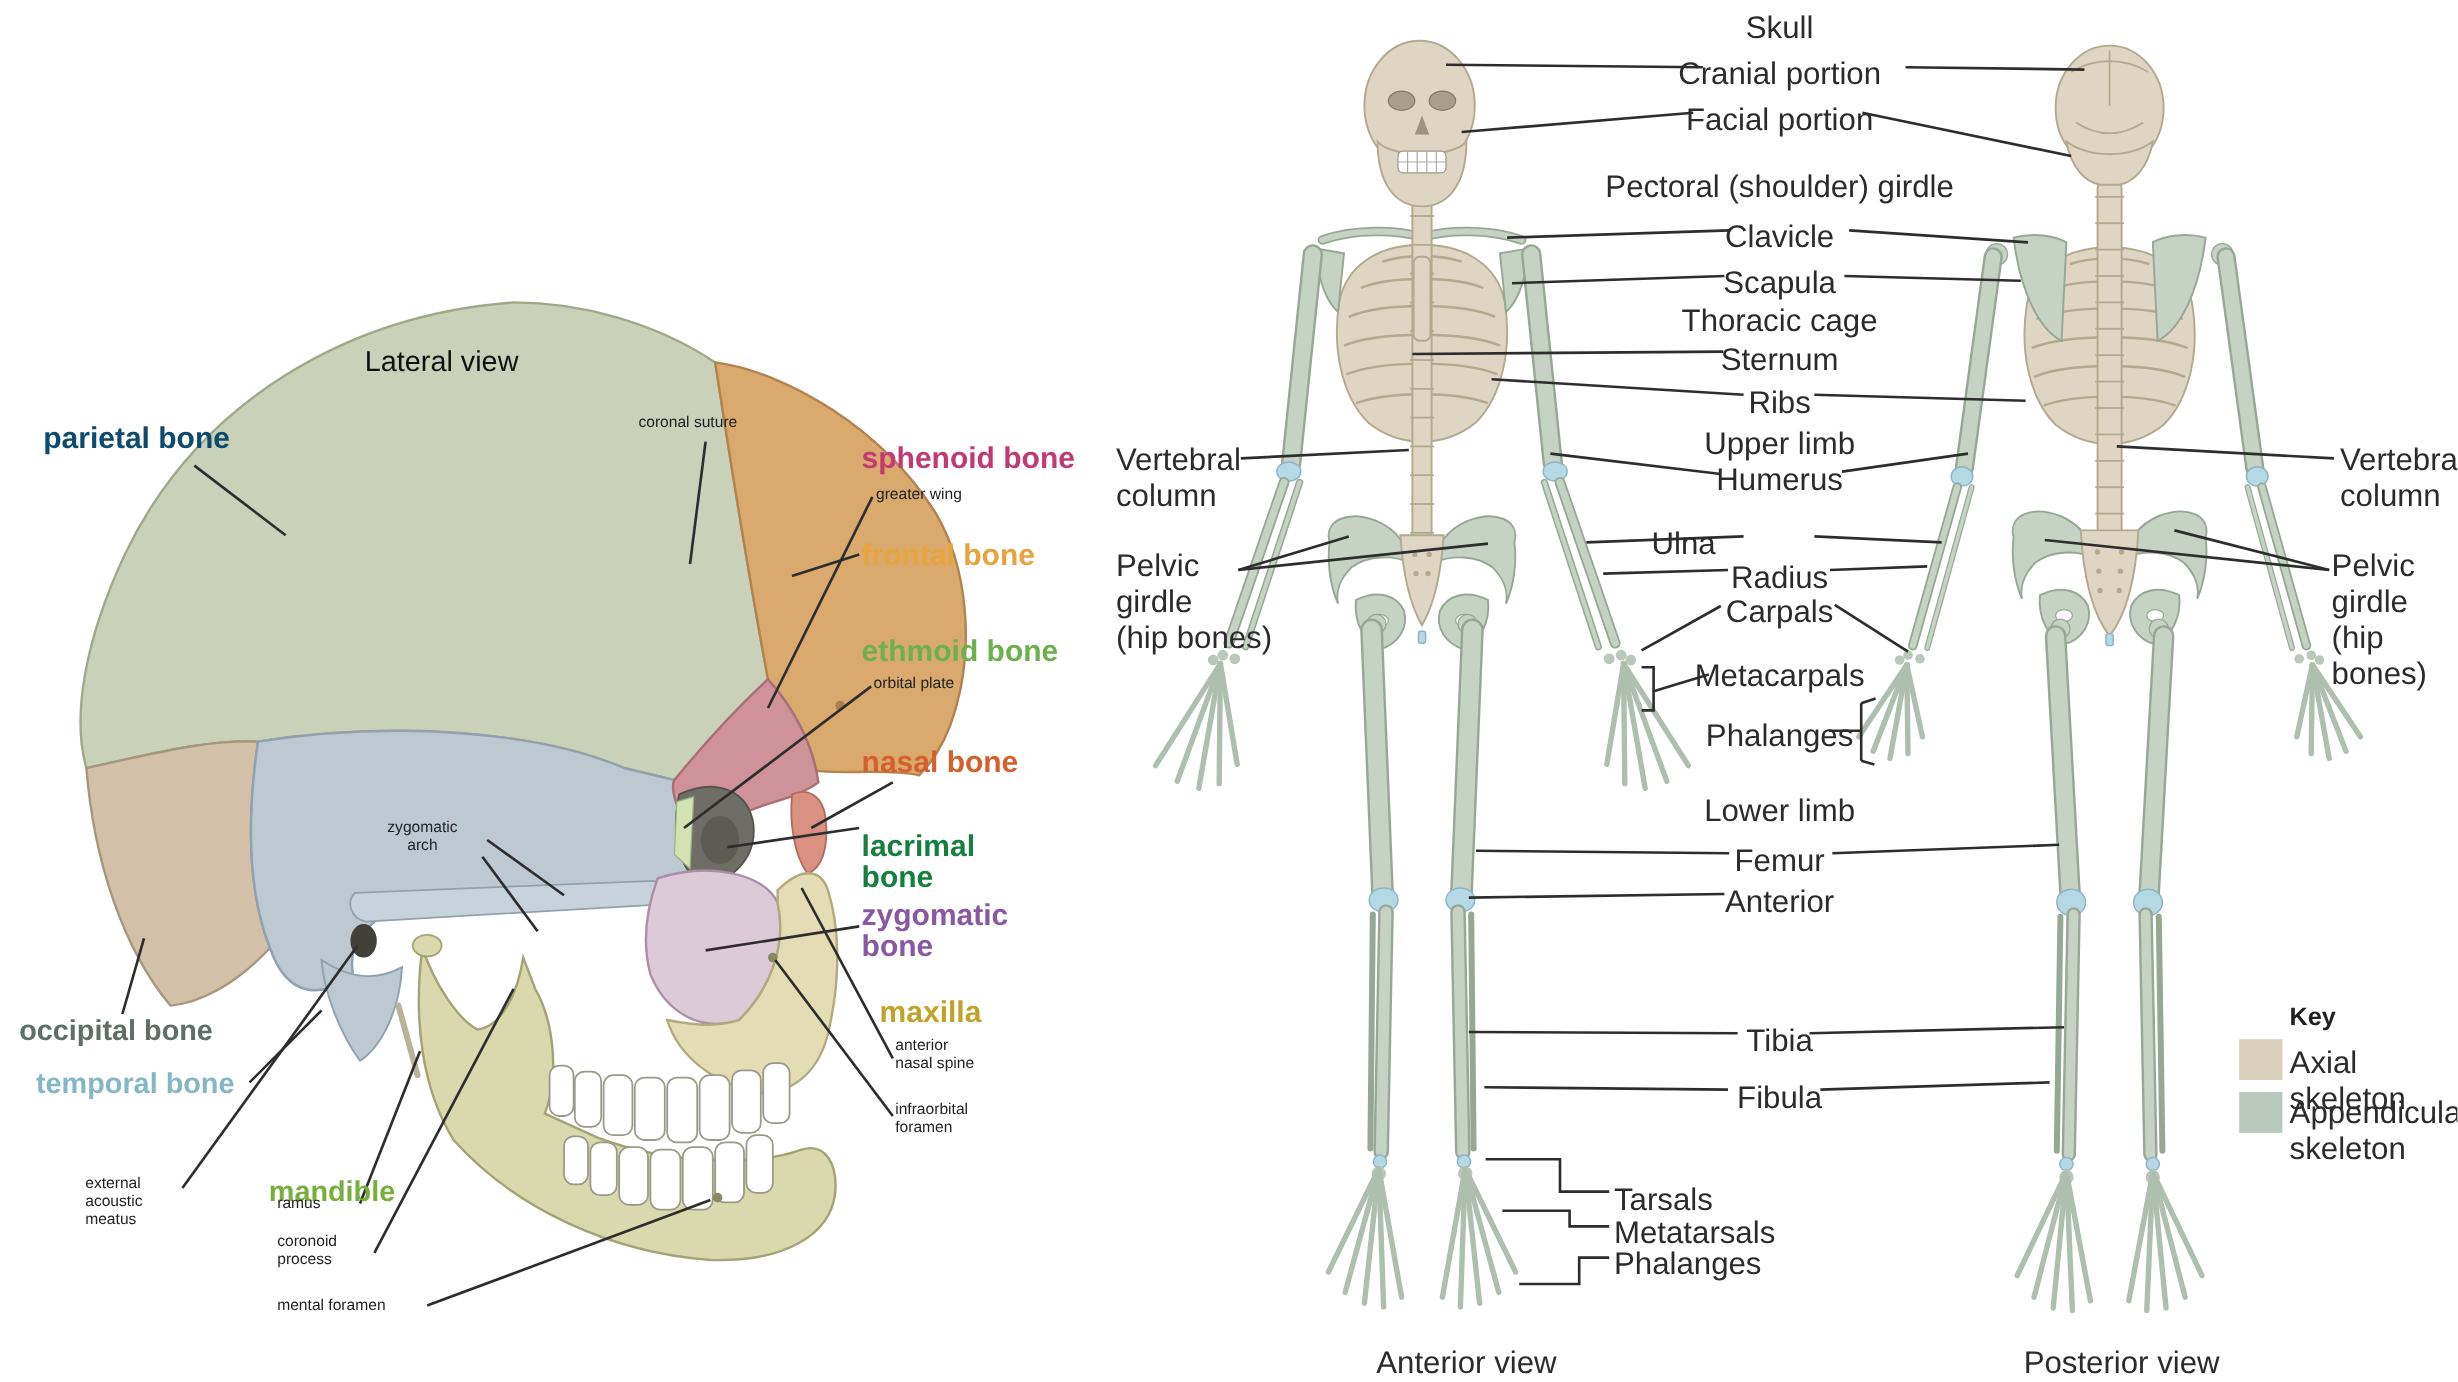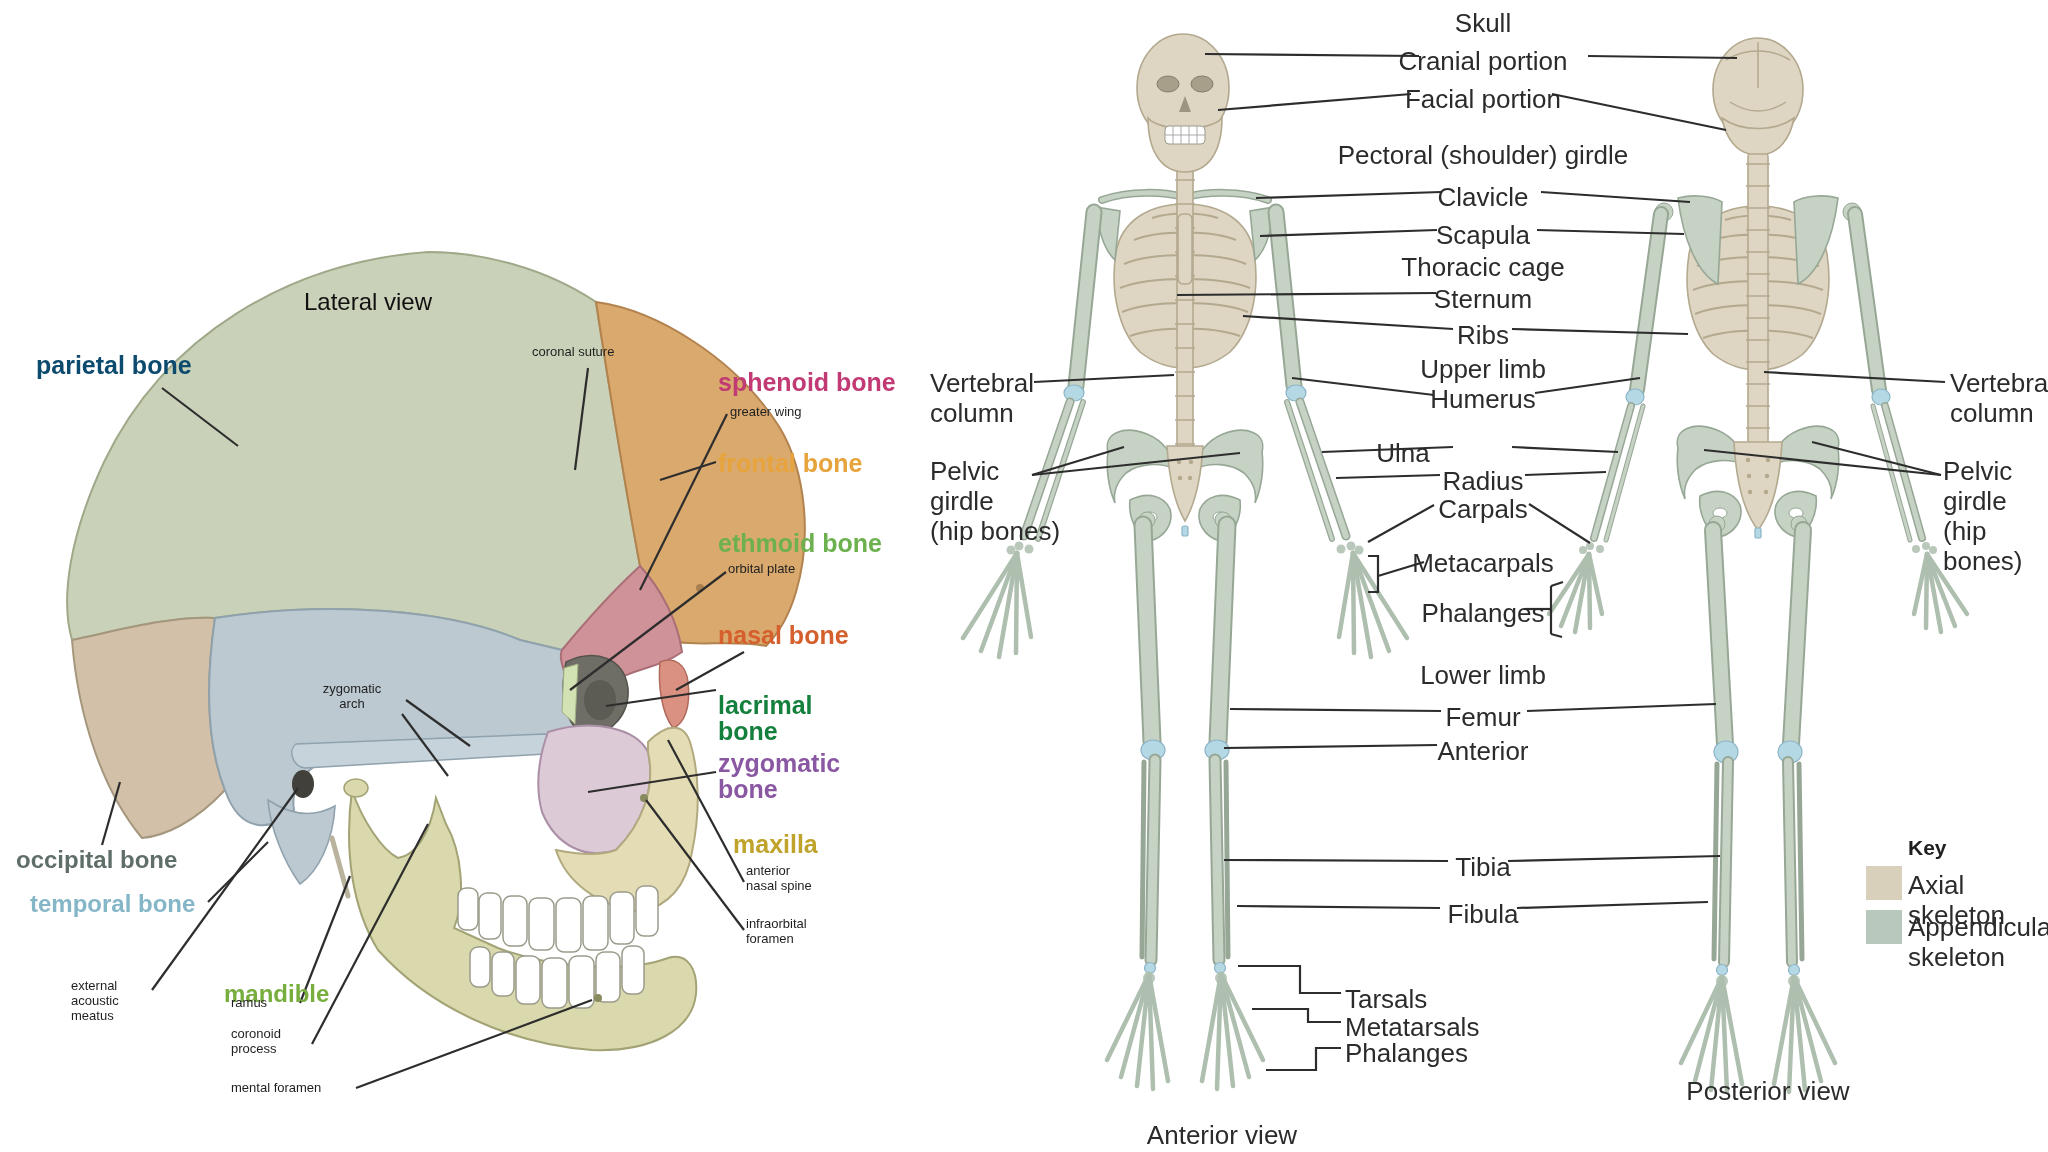--- a/index.html
+++ b/index.html
@@ -418,21 +418,21 @@
 column</div>
 <div class="lbl sk" style="left:1950px;top:368px">Vertebral
 column</div>
 <div class="lbl sk" style="left:930px;top:456px">Pelvic
 girdle
 (hip bones)</div>
 <div class="lbl sk" style="left:1943px;top:456px">Pelvic
 girdle
 (hip bones)</div>
 <div class="lbl sk c" style="left:1222px;top:1120px">Anterior view</div>
-<div class="lbl sk c" style="left:1768px;top:1076px">Posterior view</div>
+<div class="lbl sk c" style="left:1768px;top:1120px">Posterior view</div>
 
 <div class="lbl keyt" style="left:1908px;top:836px">Key</div>
 <div class="sw" style="left: 1866px; top: 866px; background: rgb(217, 208, 188);"></div>
 <div class="lbl sk" style="left:1908px;top:870px">Axial skeleton</div>
 <div class="sw" style="left: 1866px; top: 910px; background: rgb(185, 200, 188);"></div>
 <div class="lbl sk" style="left:1908px;top:912px">Appendicular
 skeleton</div>
 
 </div>
 

